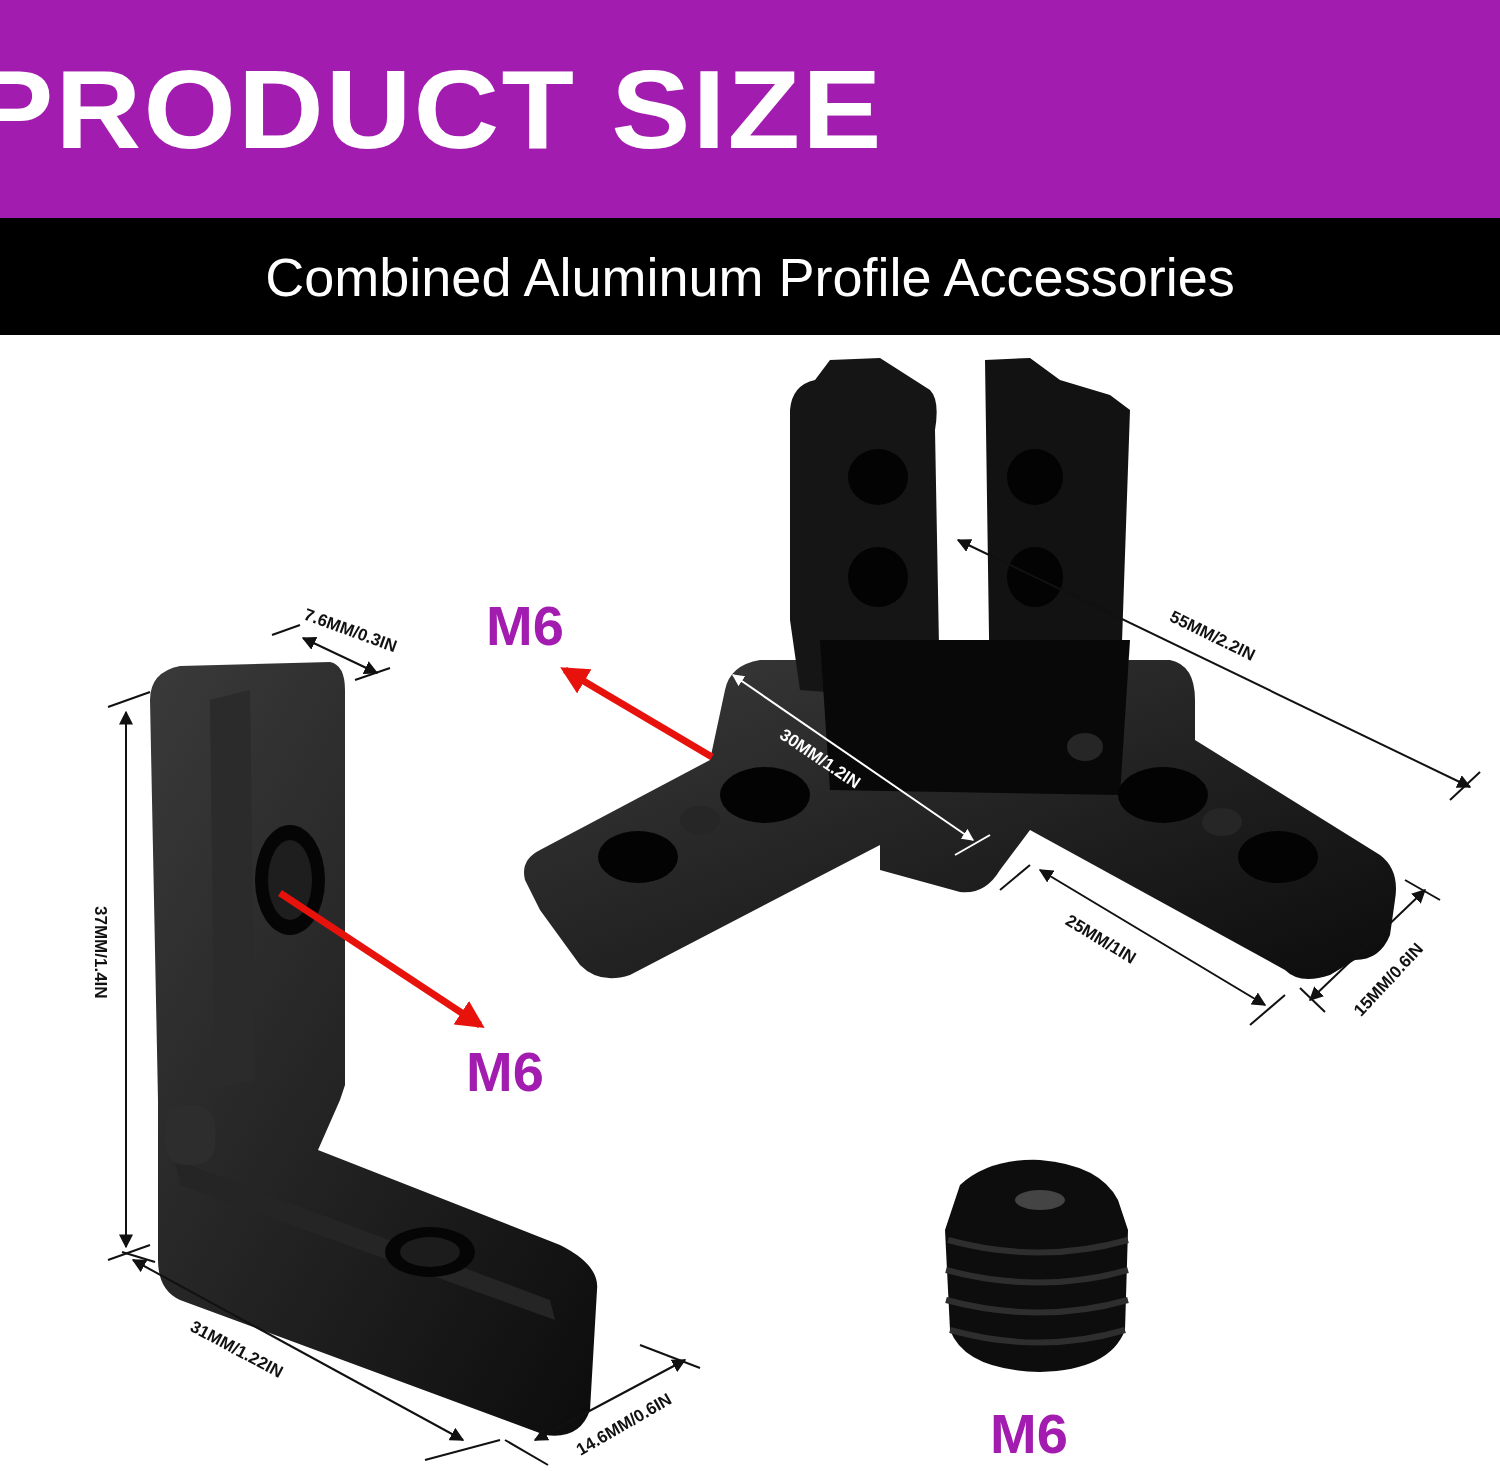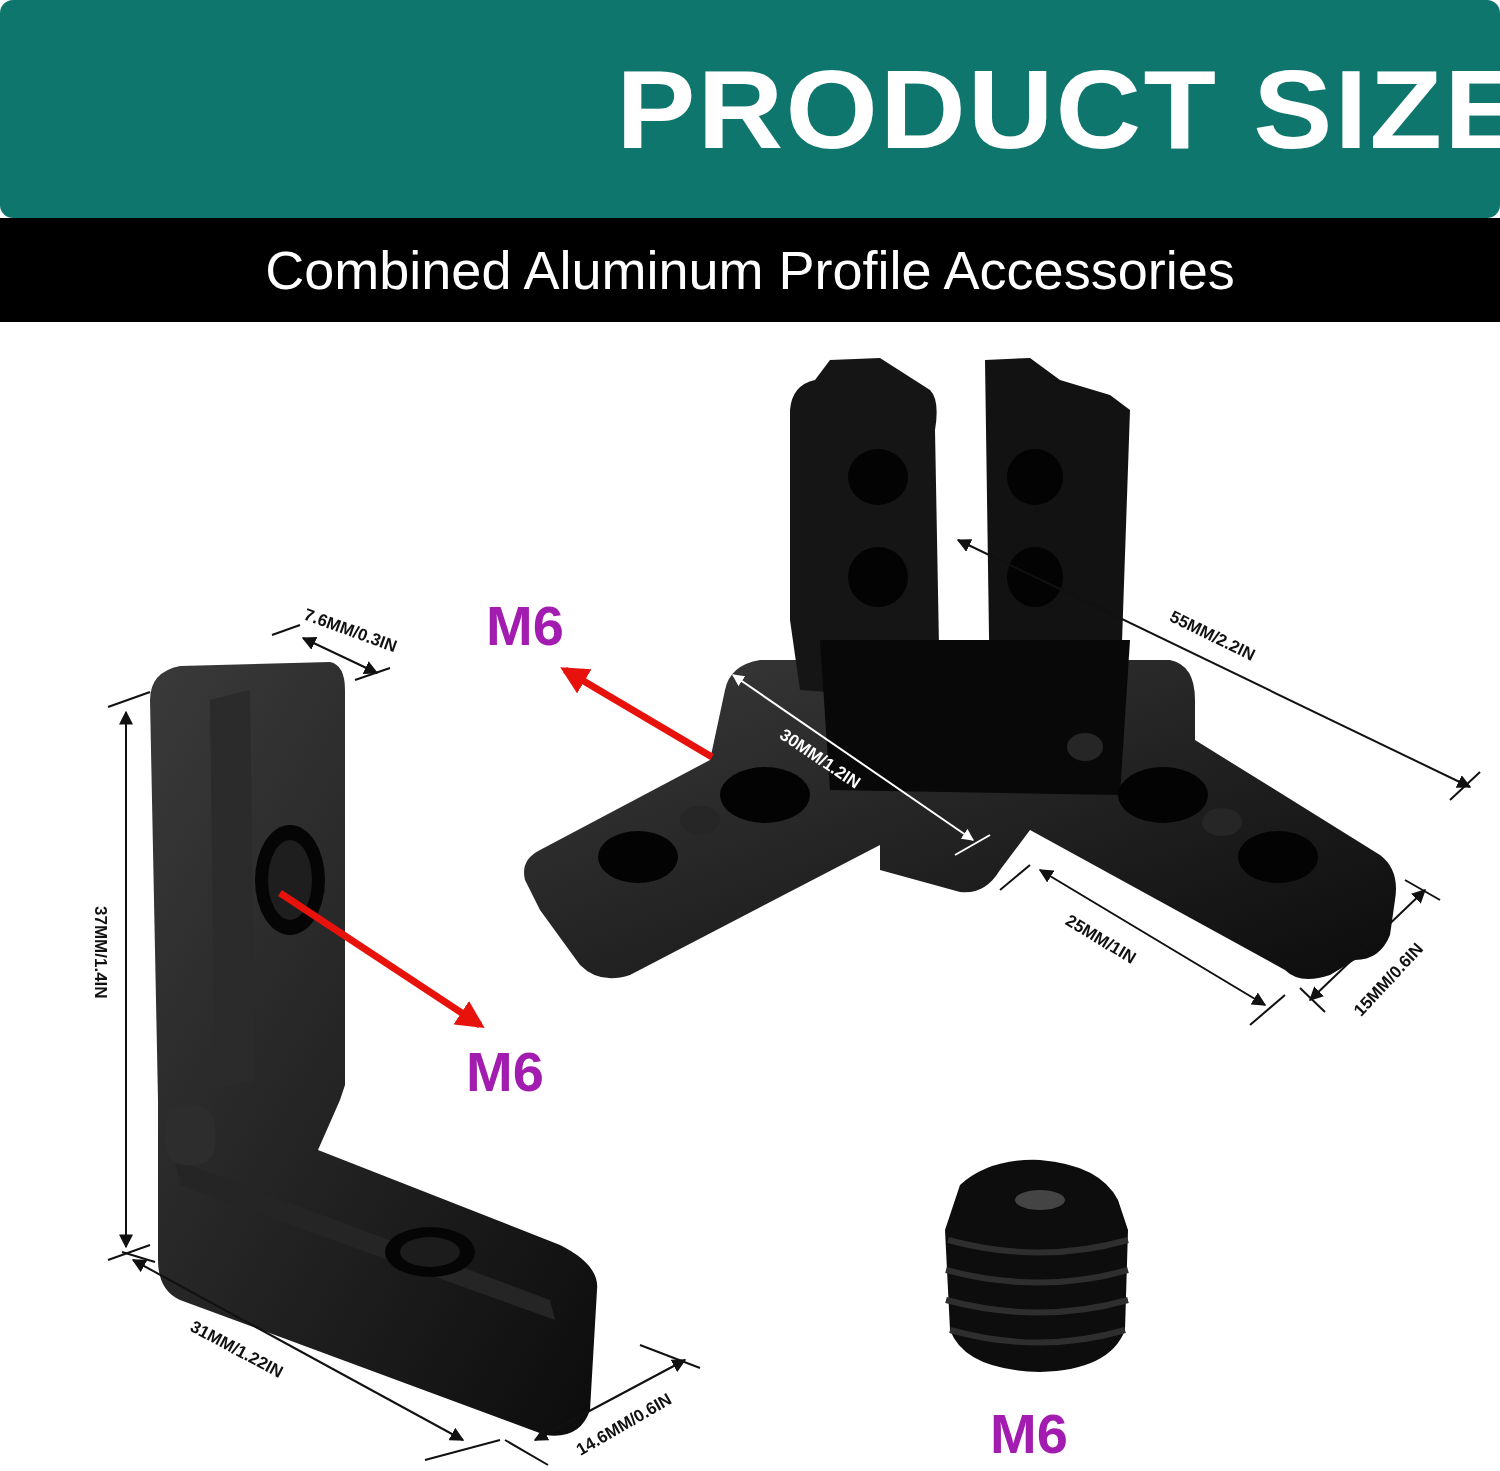--- a/index.html
+++ b/index.html
@@ -1,19 +1,19 @@
 <!DOCTYPE html>
 <html><head>
 <meta charset="utf-8">
 <style>
   html,body{margin:0;padding:0;}
   body{width:1500px;height:1471px;background:#fff;position:relative;overflow:hidden;font-family:"Liberation Sans",sans-serif;}
-  .banner-top{position:absolute;left:0;top:0;width:1500px;height:218px;background:#0f766e;display:flex;align-items:center;justify-content:flex-end;border-radius:13px;}
+  .banner-top{position:absolute;left:0;top:0;width:1500px;height:218px;background:#a21caf;display:flex;align-items:center;justify-content:flex-start;}
   .banner-top h1{margin:0;color:#fff;font-family:"Liberation Sans",sans-serif;font-weight:700;font-size:112px;letter-spacing:2px;transform:scaleX(1.06);}
-  .banner-sub{position:absolute;left:0;top:218px;width:1500px;height:104px;background:#000;display:flex;align-items:center;justify-content:center;}
+  .banner-sub{position:absolute;left:0;top:218px;width:1500px;height:117px;background:#000;display:flex;align-items:center;justify-content:center;}
   .banner-sub h2{margin:0;color:#fff;font-weight:400;font-size:54px;font-family:"Liberation Sans",sans-serif;}
   .scene{position:absolute;left:0;top:317px;width:1500px;height:1154px;}
   .dim{position:absolute;font-weight:700;font-size:17px;color:#111;white-space:nowrap;transform-origin:left top;}
   .dim.light{color:#fff;}
   .m6{position:absolute;font-weight:700;font-size:56px;color:#a21caf;}
 </style>
 </head>
 <body>
 
 <header class="banner-top">

